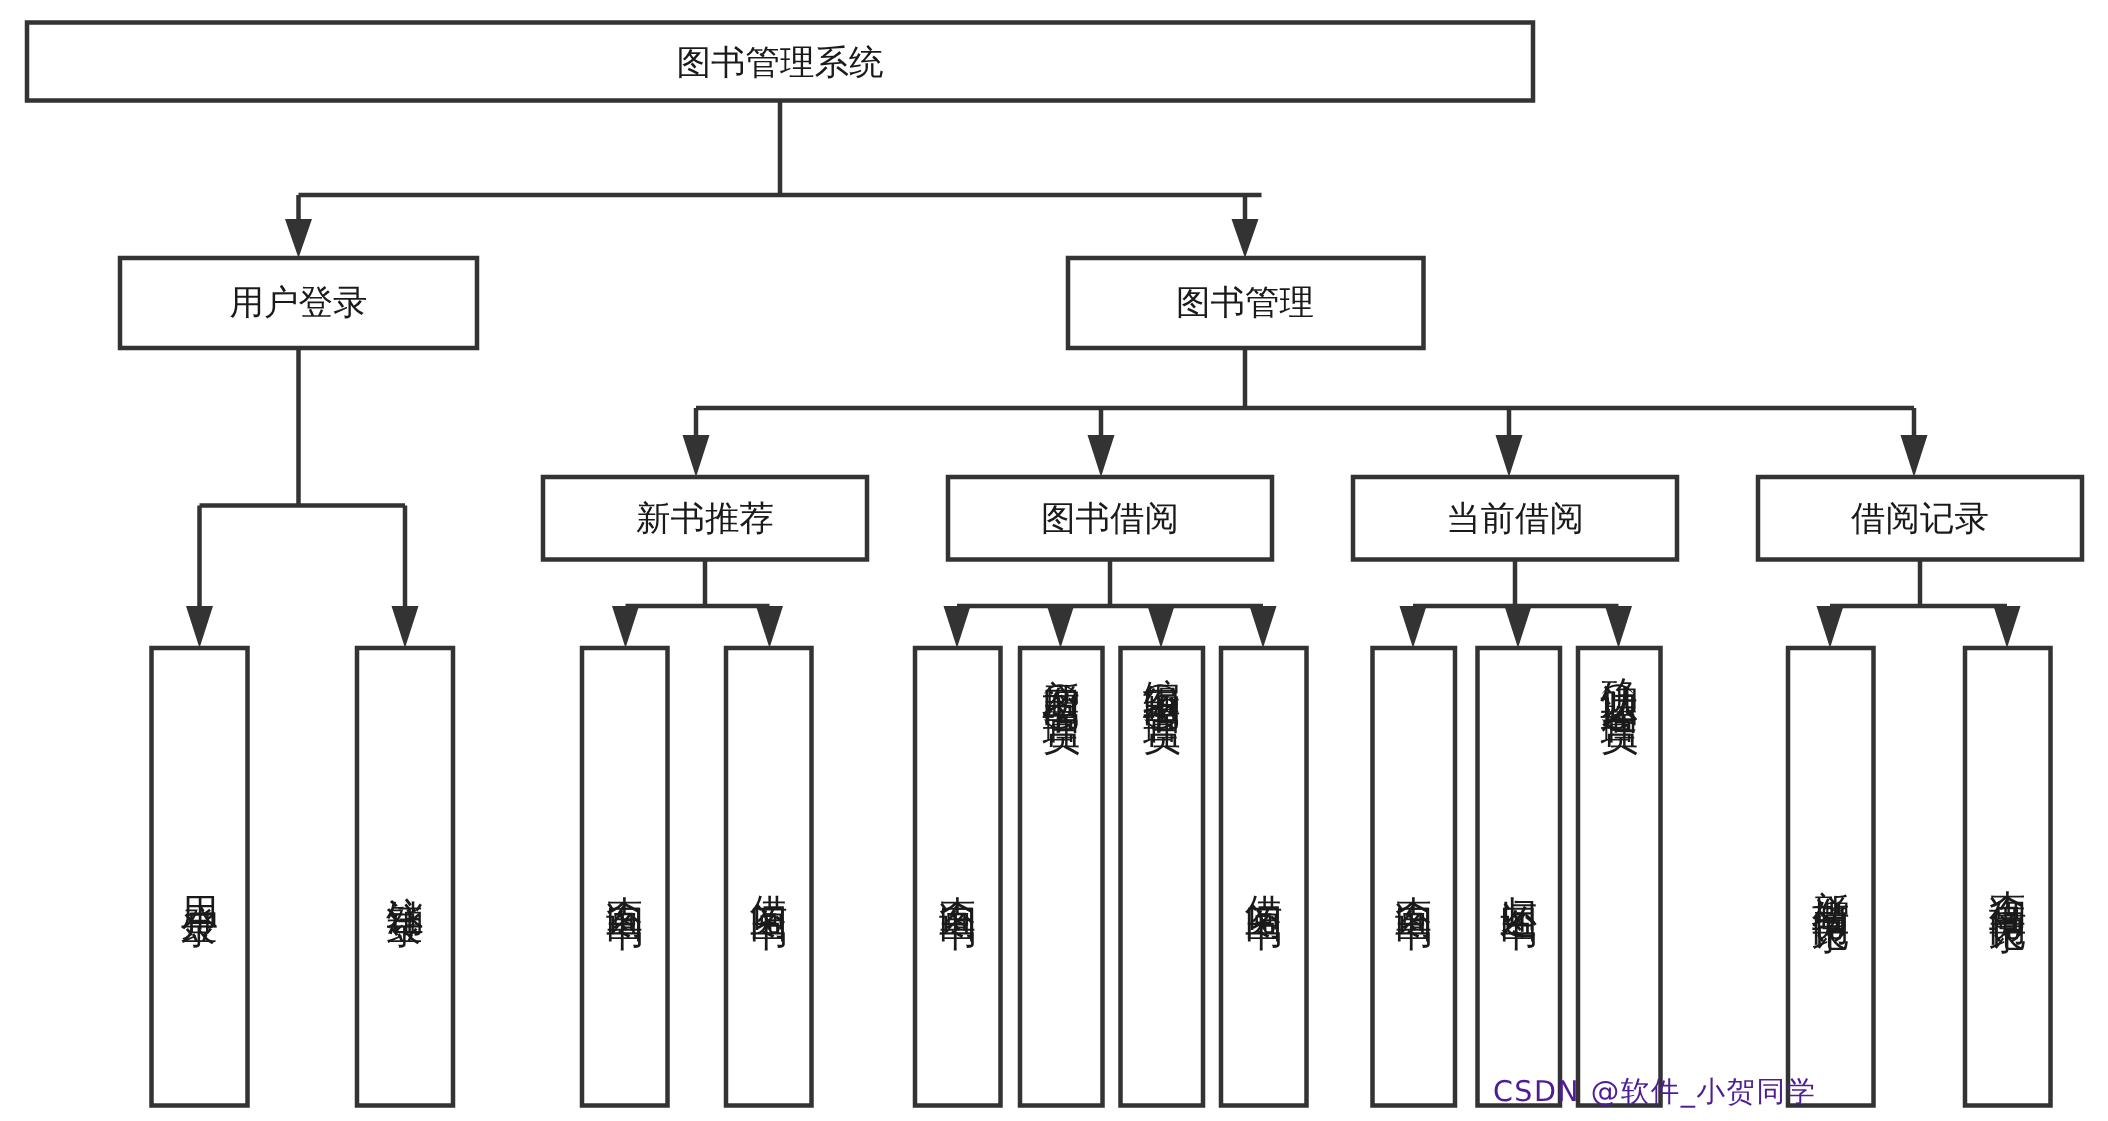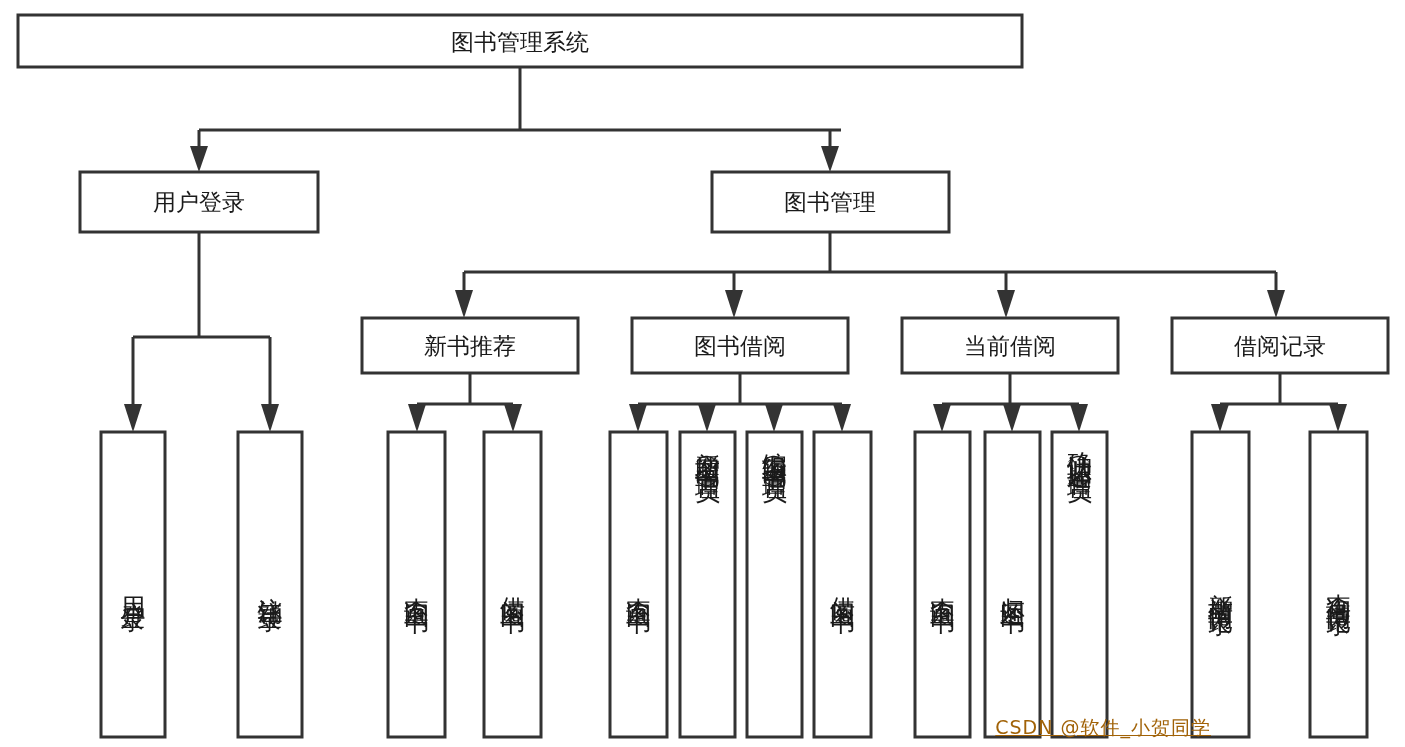--- a/index.html
+++ b/index.html
@@ -68,24 +68,23 @@
     color: #1a1a1a;
     white-space: nowrap;
     text-align: center;
   }
   .watermark {
     position: absolute;
     right: 8px;
     bottom: 6px;
     font-family: "DejaVu Sans", "Liberation Sans", sans-serif;
     font-size: 19px;
-    color: #a16207;
+    color: #4c1d95;
     letter-spacing: 1px;
     white-space: nowrap;
-    text-decoration: underline;
   }
 </style>
 </head>
 <body>
 
 <div id="diagram-root">
 
   <svg class="flow-svg" viewBox="0 0 1405 747">
 
     <g>

